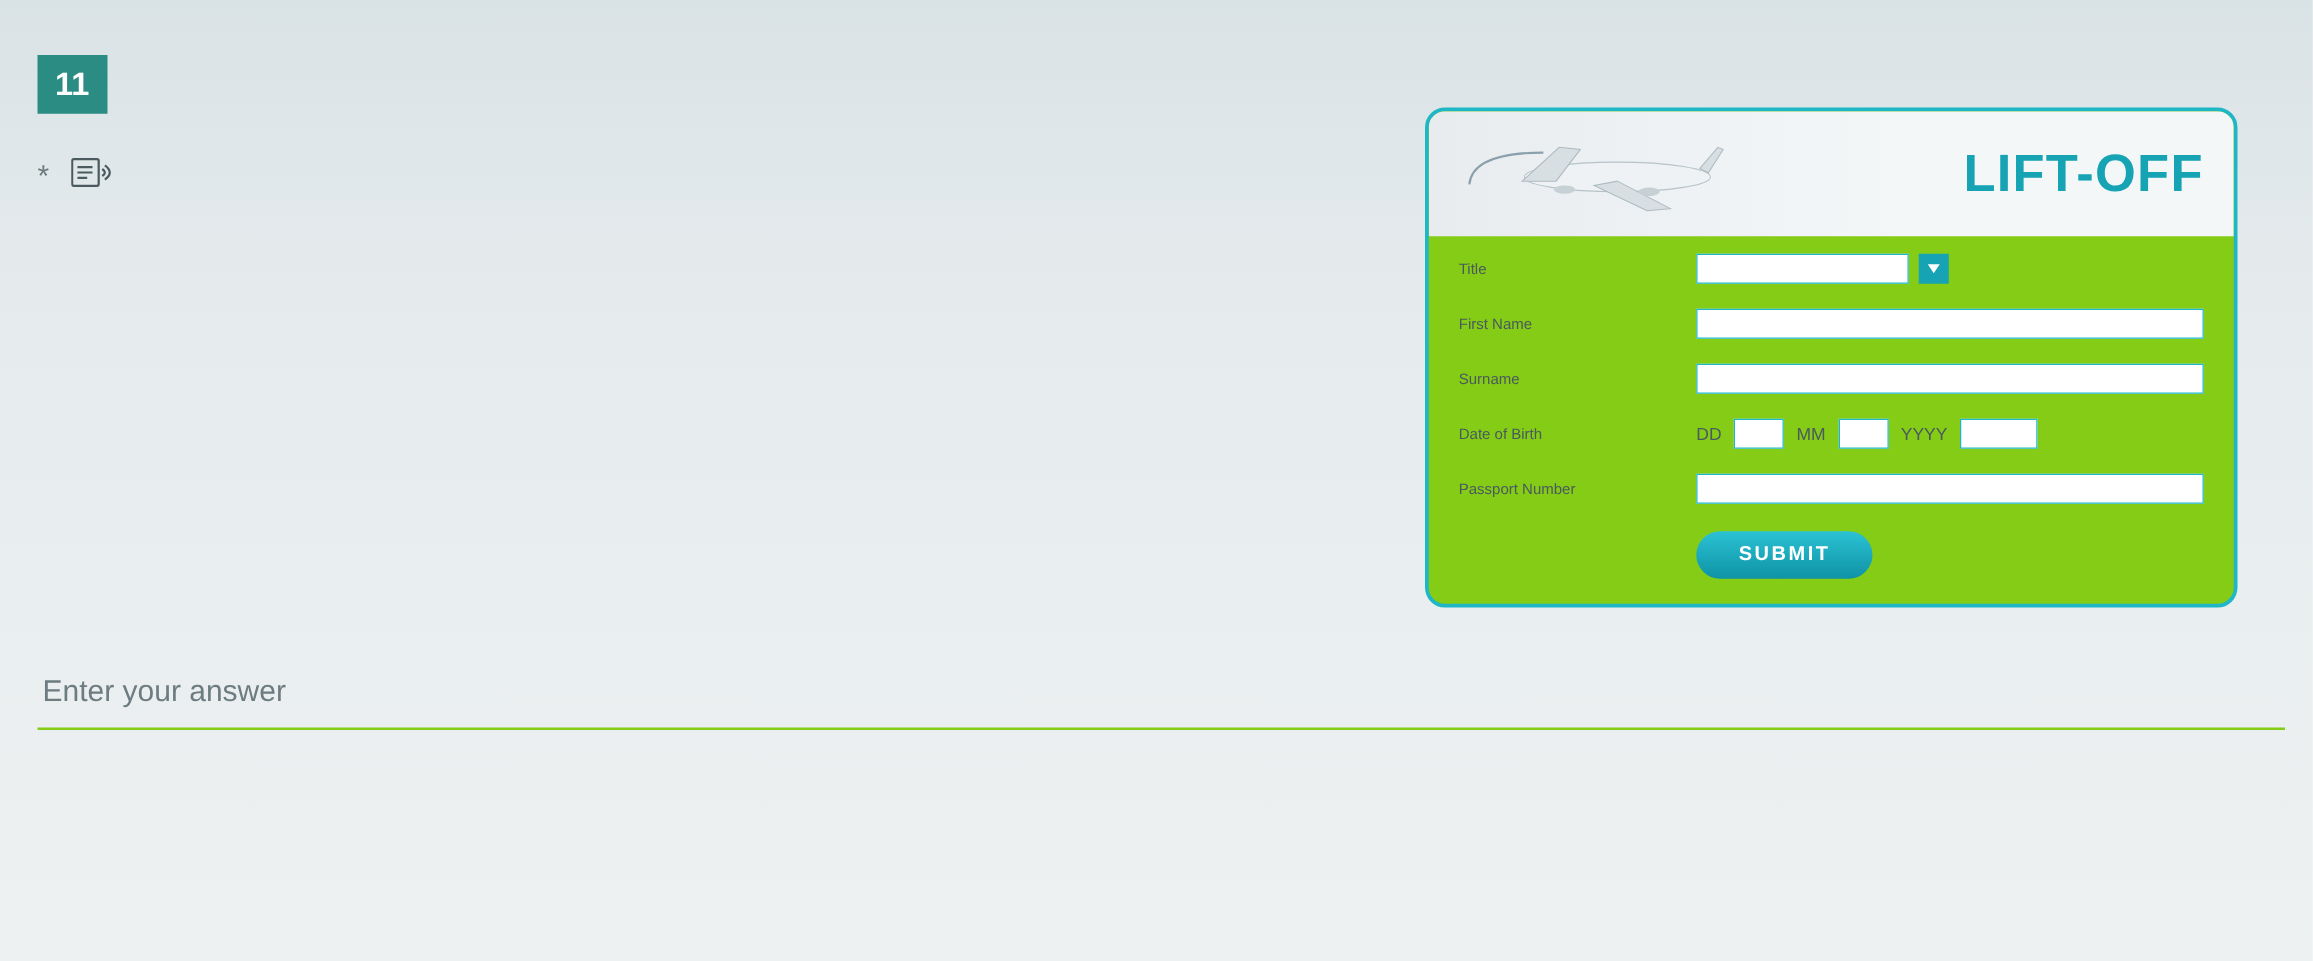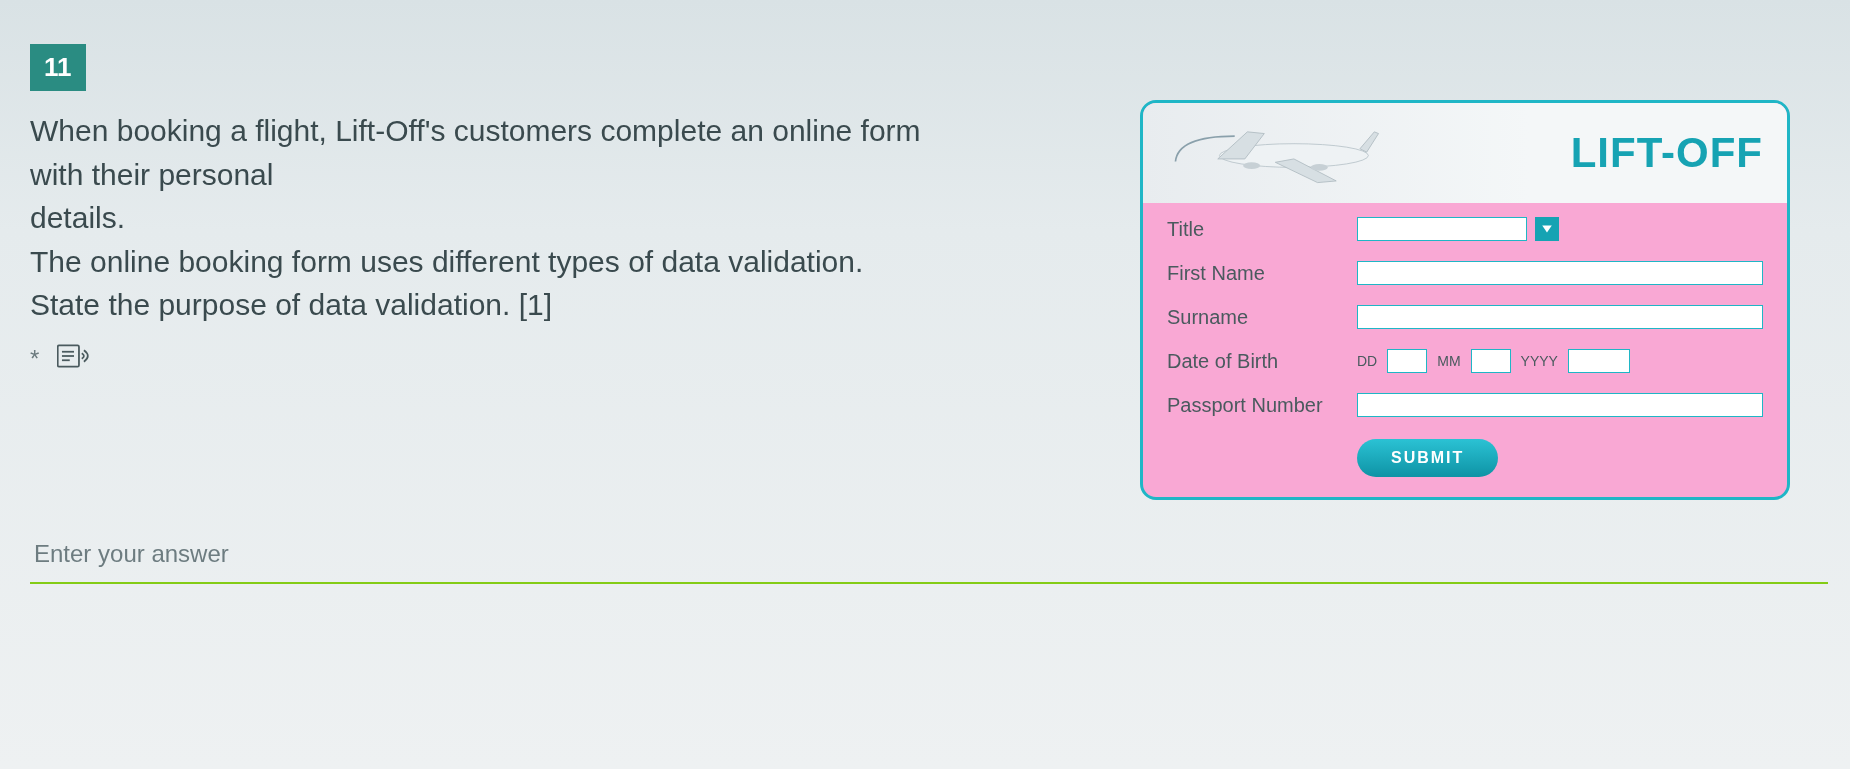--- a/index.html
+++ b/index.html
@@ -59,27 +59,27 @@
     font-size: 24px;
     padding: 10px 4px 14px 4px;
     outline: none;
     color: #0369a1;
   }
   .answer-input::placeholder { color:#6d7c80; }
 
   
   .panel {
     position: absolute;
-    top: 100px;
+    top: 86px;
     right: 60px;
     width: 650px;
     height: 400px;
     border: 3px solid #1fb6c6;
     border-radius: 16px;
-    background: #f9a8d4;
+    background: #84cc16;
     box-sizing: border-box;
     overflow: hidden;
   }
   .panel-header {
     display: flex;
     align-items: center;
     justify-content: space-between;
     height: 100px;
     padding: 0 24px;
     background: linear-gradient(90deg,#e8ecef 0%, #f4f7f8 60%);
@@ -95,21 +95,21 @@
   .panel-body {
     padding: 4px 24px 0 24px;
   }
   .frow {
     display: flex;
     align-items: center;
     height: 44px;
   }
   .flabel {
     width: 190px;
-    font-size: 20px;
+    font-size: 12px;
     color: #4a5a5e;
   }
   .finputs { flex:1; display:flex; align-items:center; gap:10px;}
   .tinput {
     border: 1.5px solid #1fb6c6;
     background: #fff;
     height: 24px;
     box-sizing: border-box;
   }
   .w-title { width: 170px; }
@@ -141,26 +141,20 @@
     border-radius: 22px;
   }
 </style>
 </head>
 <body>
 
 <div class="page">
 
   <div class="qnum">11</div>
 
-  <div class="qtext">
-    <div>When booking a flight, Lift-Off's customers complete an online form with their personal</div>
-    <div>details.</div>
-    <div>The online booking form uses different types of data validation.</div>
-    <div>State the purpose of data validation. [1]</div>
-  </div>
 
   <div class="reqrow">
     <span class="star">*</span>
     <span class="tts-icon">
       <svg viewBox="0 0 48 36">
         <rect x="1" y="3" width="30" height="30" rx="2" stroke-width="2.5"></rect>
         <line x1="7" y1="12" x2="24" y2="12" stroke-width="2.5"></line>
         <line x1="7" y1="18" x2="24" y2="18" stroke-width="2.5"></line>
         <line x1="7" y1="24" x2="18" y2="24" stroke-width="2.5"></line>
         <path d="M35 14 q6 4 0 8" stroke-width="2.5"></path>

